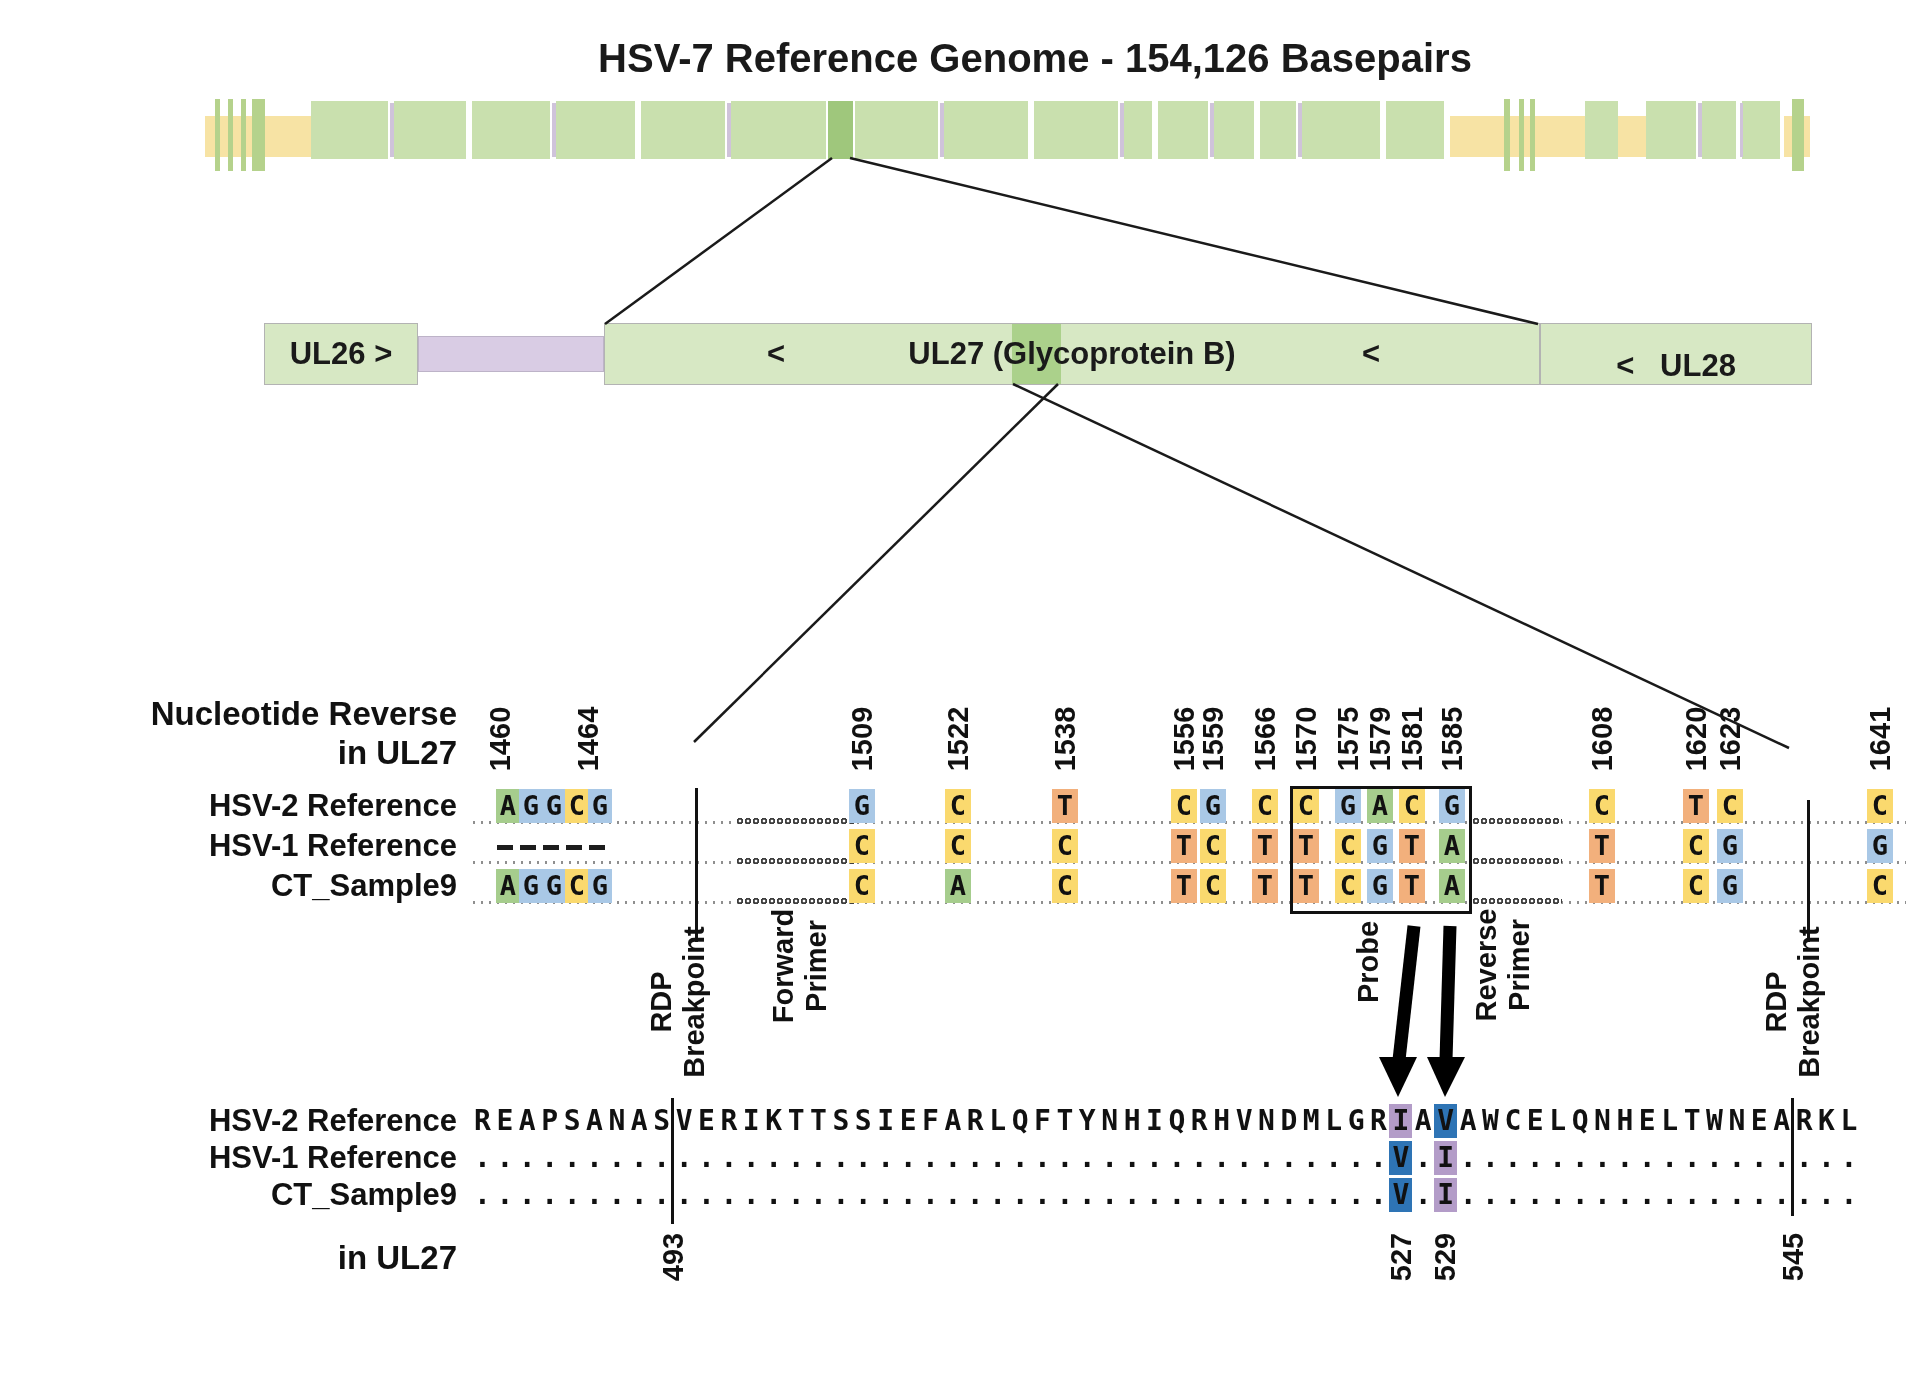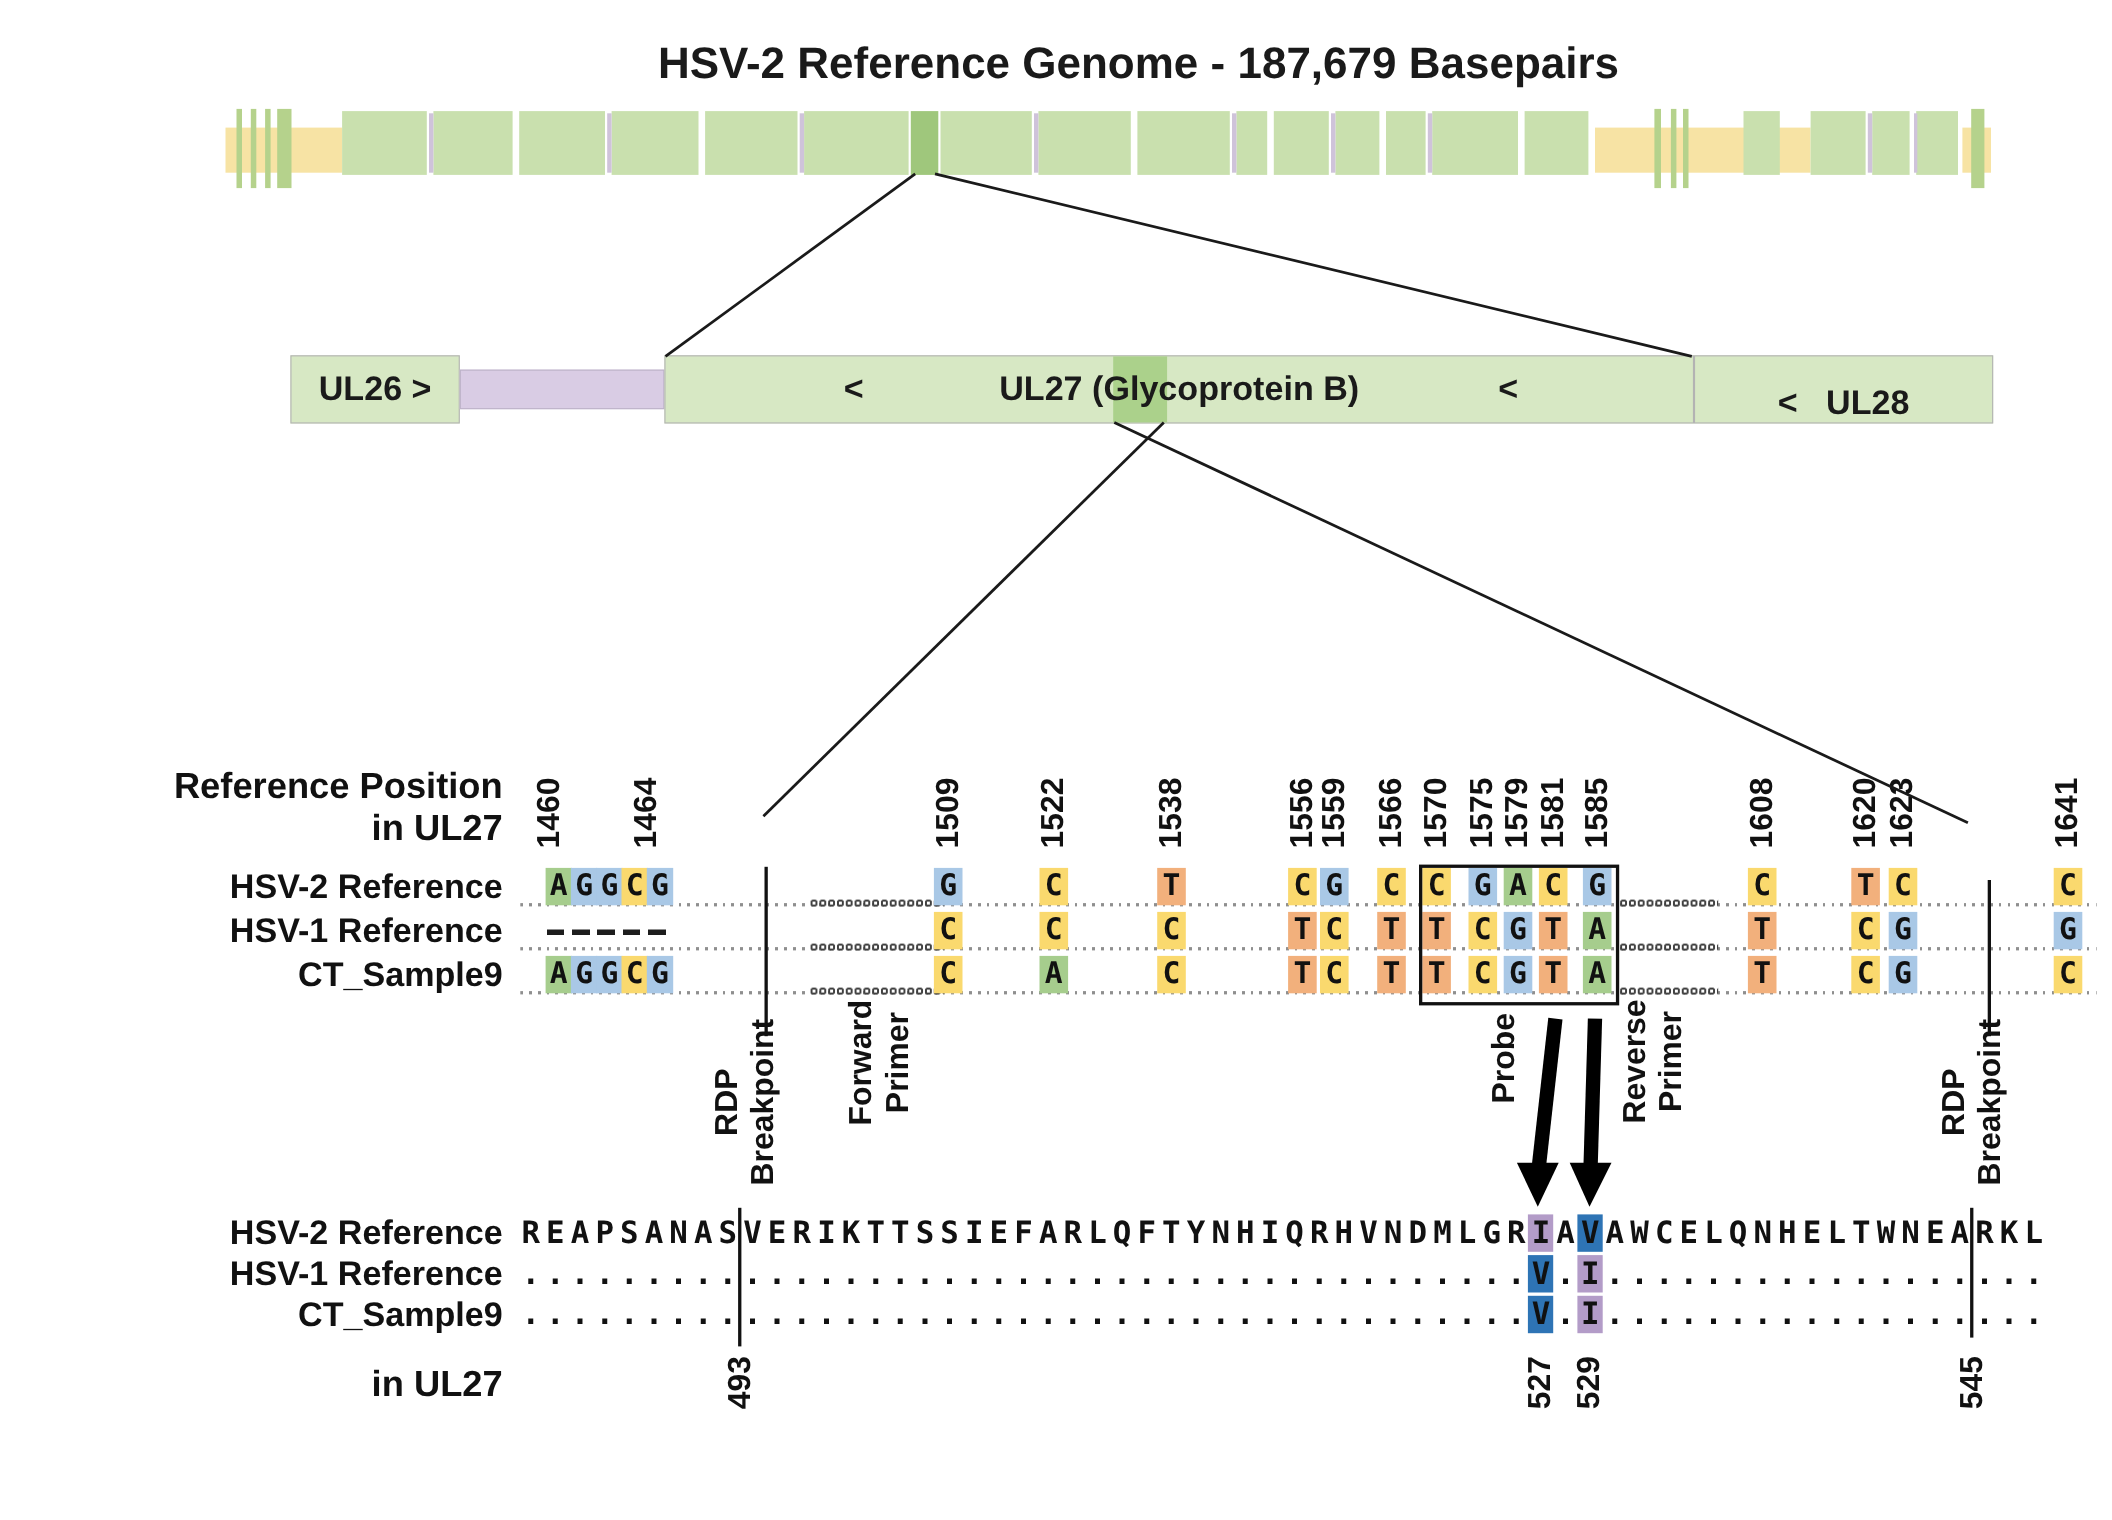--- a/index.html
+++ b/index.html
@@ -36,21 +36,21 @@
           font-family:"DejaVu Sans Mono",monospace;font-weight:bold;font-size:27px;color:#111;z-index:3;}
   .aacell{position:absolute;height:34px;line-height:34px;text-align:center;width:23px;
           font-family:"DejaVu Sans Mono",monospace;font-weight:bold;font-size:28px;color:#111;}
   svg.overlay{position:absolute;left:0;top:0;z-index:2;pointer-events:none;}
 </style>
 </head>
 <body>
 
 <div id="fig">
 
-  <div class="title">HSV-2 Reference Genome - 187,679 Basepairs</div>
+  <div class="title">HSV-7 Reference Genome - 154,126 Basepairs</div>
 
   <div id="genomeBar" class="abs" style="left:0;top:0;width:1920px;height:180px;">
       <div style="position: absolute; left: 205px; top: 116px; width: 106px; height: 41px; background: rgb(247, 227, 164);"></div>
       <div style="position: absolute; left: 1450px; top: 116px; width: 196px; height: 41px; background: rgb(247, 227, 164);"></div>
       <div style="position: absolute; left: 1784px; top: 116px; width: 26px; height: 41px; background: rgb(247, 227, 164);"></div>
       <div style="position: absolute; left: 311px; top: 101px; width: 77px; height: 58px; background: rgb(201, 224, 174);"></div>
       <div style="position: absolute; left: 394px; top: 101px; width: 72px; height: 58px; background: rgb(201, 224, 174);"></div>
       <div style="position: absolute; left: 472px; top: 101px; width: 78px; height: 58px; background: rgb(201, 224, 174);"></div>
       <div style="position: absolute; left: 556px; top: 101px; width: 79px; height: 58px; background: rgb(201, 224, 174);"></div>
       <div style="position: absolute; left: 641px; top: 101px; width: 84px; height: 58px; background: rgb(201, 224, 174);"></div>
@@ -107,21 +107,21 @@
     <div class="darkseg"></div>
     <span class="gene-arrow" style="left:162px;">&lt;</span>
     <span style="z-index:2;">UL27 (Glycoprotein B)</span>
     <span class="gene-arrow" style="left:757px;">&lt;</span>
   </div>
   <div class="genebox" style="left:1540px;width:272px;align-items:flex-end;">
     <span>&lt;   UL28</span>
   </div>
 
   <div class="axis-label" style="top:694px;">
-    <div>Reference Position</div>
+    <div>Nucleotide Reverse</div>
     <div>in UL27</div>
   </div>
 
   <div class="rowlab" style="top:789px;">HSV-2 Reference</div>
   <div class="rowlab" style="top:829px;">HSV-1 Reference</div>
   <div class="rowlab" style="top:869px;">CT_Sample9</div>
 
   <div class="dotline" style="left:473px;top:821px;width:1433px;"></div>
   <div class="dotline" style="left:473px;top:861px;width:1433px;"></div>
   <div class="dotline" style="left:473px;top:901px;width:1433px;"></div>

